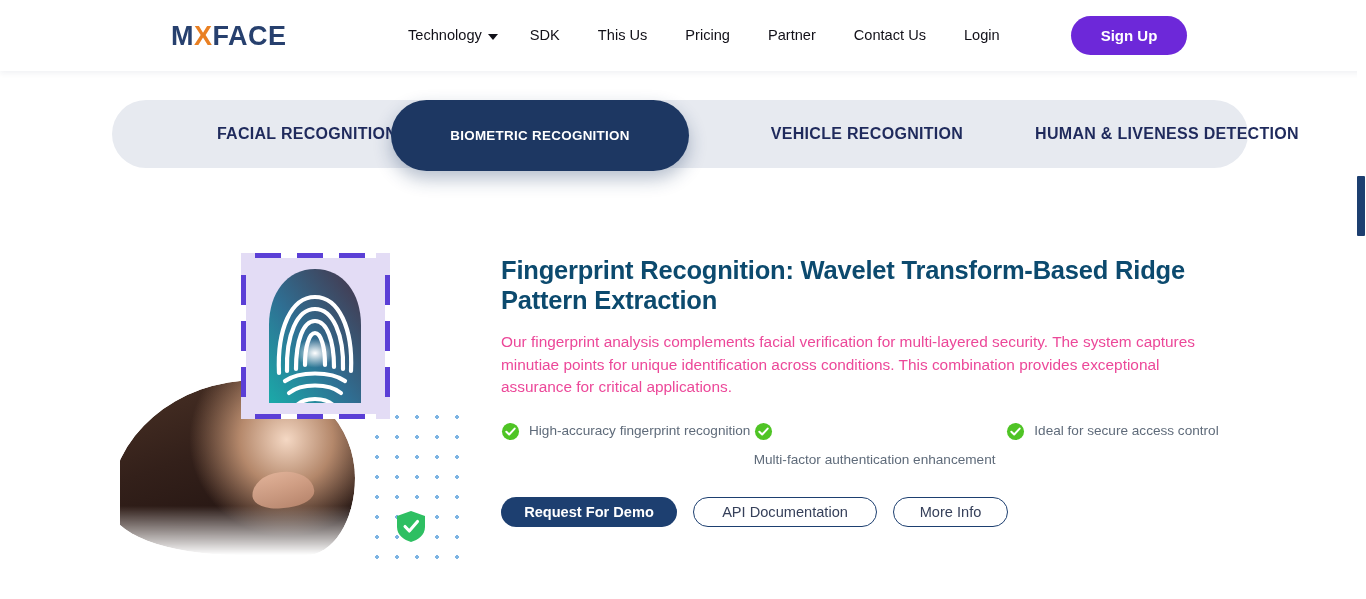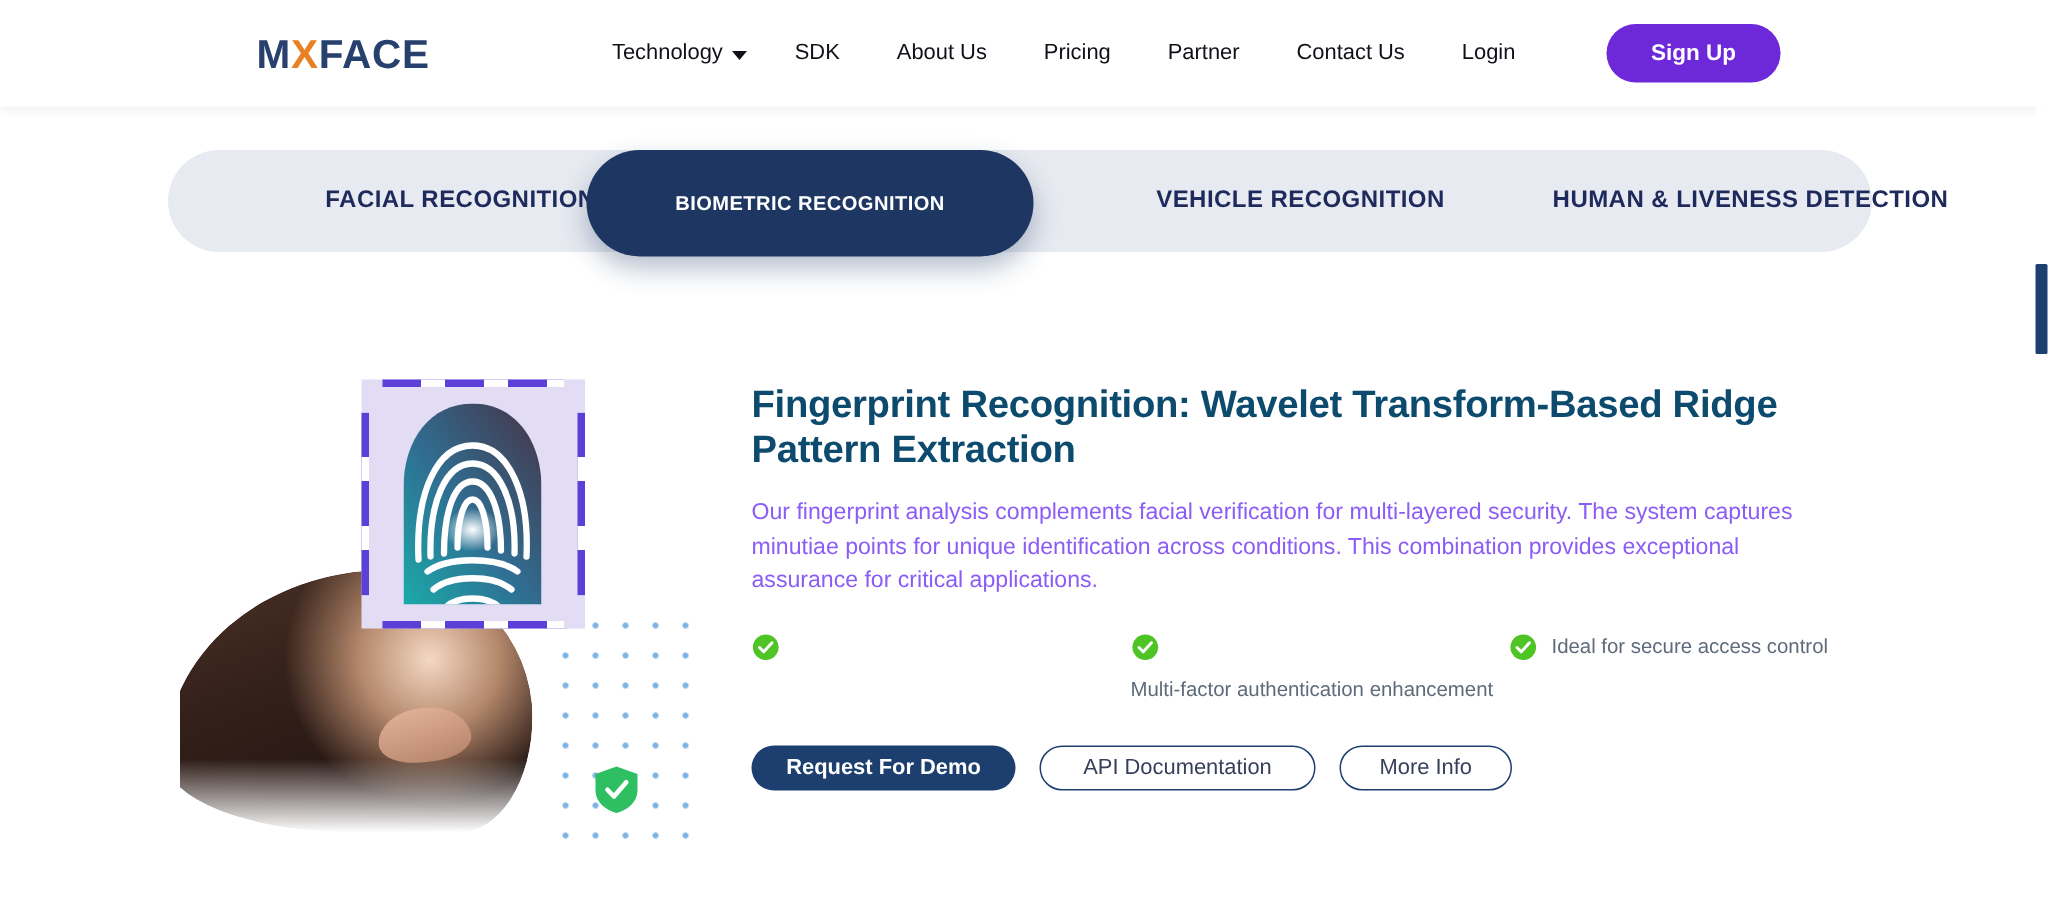--- a/index.html
+++ b/index.html
@@ -159,21 +159,21 @@
   
   .content { position: absolute; left: 501px; top: 255px; width: 745px; }
   .title {
     font-size: 25.5px; font-weight: 700;
     color: #0c4a6e; line-height: 30px;
     letter-spacing: -0.2px;
     max-width: 730px;
   }
   .desc {
     margin-top: 16px;
-    font-size: 15.4px; color: #8b5cf6;
+    font-size: 15.4px; color: #ec4899;
     line-height: 22.6px; max-width: 720px;
   }
   .features {
     margin-top: 22px;
     display: flex; gap: 0px;
   }
   .feat { display: flex; align-items: flex-start; gap: 9px; }
   .feat.f0 { width: 253px; }
   .feat.f1 { width: 253px; flex-direction: column; }
   .feat.f2 { width: 240px; }
@@ -219,21 +219,21 @@
 
   <div class="header">
     <div class="logo"><span>M</span><span class="x">X</span><span>FACE</span></div>
 
     <div class="nav">
       <div class="nav-item tech">
         <span>Technology</span>
         <span class="caret"></span>
       </div>
       <div class="nav-item">SDK</div>
-      <div class="nav-item">About Us</div>
+      <div class="nav-item">This Us</div>
       <div class="nav-item">Pricing</div>
       <div class="nav-item">Partner</div>
       <div class="nav-item">Contact Us</div>
       <div class="nav-item last">Login</div>
     </div>
 
     <div class="signup">Sign Up</div>
   </div>
 
   <div class="tabbar">
@@ -305,20 +305,21 @@
   <div class="content">
     <div class="title">Fingerprint Recognition: Wavelet Transform-Based Ridge Pattern Extraction</div>
     <div class="desc">Our fingerprint analysis complements facial verification for multi-layered security. The system captures minutiae points for unique identification across conditions. This combination provides exceptional assurance for critical applications.</div>
 
     <div class="features">
       <div class="feat f0">
         <svg class="check" viewBox="0 0 20 20">
           <circle cx="10" cy="10" r="9" fill="#4fc425"></circle>
           <path d="M5.6 10.2 L8.6 13.2 L14.4 6.9" fill="none" stroke="#ffffff" stroke-width="2.1" stroke-linecap="round" stroke-linejoin="round"></path>
         </svg>
+        <span class="feat-label">High-accuracy fingerprint recognition</span>
       </div>
       <div class="feat f1">
         <svg class="check" viewBox="0 0 20 20">
           <circle cx="10" cy="10" r="9" fill="#4fc425"></circle>
           <path d="M5.6 10.2 L8.6 13.2 L14.4 6.9" fill="none" stroke="#ffffff" stroke-width="2.1" stroke-linecap="round" stroke-linejoin="round"></path>
         </svg>
         <span class="feat-label">Multi-factor authentication enhancement</span>
       </div>
       <div class="feat f2">
         <svg class="check" viewBox="0 0 20 20">

